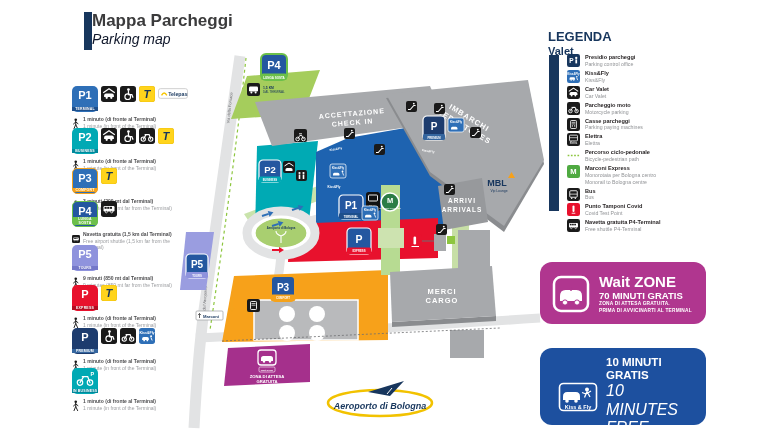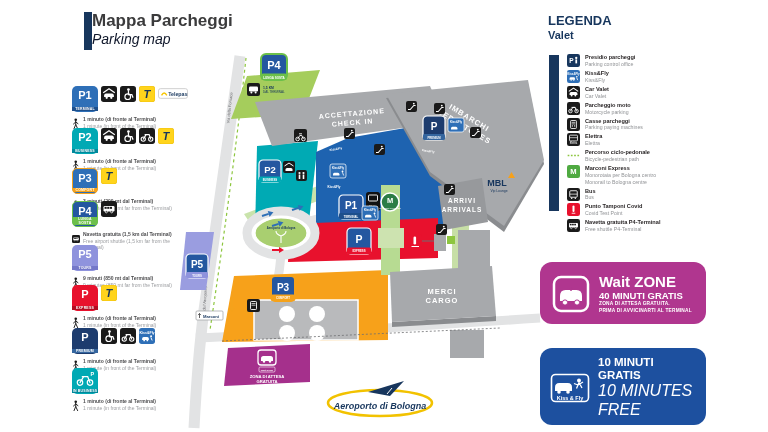--- a/index.html
+++ b/index.html
@@ -22,39 +22,39 @@
   .psign svg.motoglyph{width:20px;height:17px;margin-top:2px;}
   .eicon{width:16px;height:16px;display:inline-block;}
   .eicon svg{width:100%;height:100%;display:block;}
   .eicon.badge{width:30px;height:11px;margin-top:2px;}
   .entry-text{display:flex;gap:3px;margin-top:4px;align-items:flex-start;}
   .entry-text .ticon{width:8px;height:12px;flex:none;}
   .entry-text .ticon svg{width:100%;height:100%;}
   .t-it{font-size:5px;font-weight:bold;color:#4d4d4f;line-height:1.3;}
   .t-en{font-size:5px;color:#9b9da0;line-height:1.3;}
   
-  #legend-title{position:absolute;left:548px;top:14px;}
+  #legend-title{position:absolute;left:548px;top:30px;}
   .leg-it{font-size:13px;font-weight:bold;color:#17365d;line-height:1.15;}
   .leg-en{font-size:11px;font-weight:bold;color:#17365d;}
   #legend-bar{position:absolute;left:549px;top:55px;width:10px;height:156px;background:#17365d;}
   #legend-items{position:absolute;left:567px;top:54px;width:150px;display:flex;
                 flex-direction:column;gap:2.4px;}
   .lrow{display:flex;gap:5px;align-items:flex-start;}
   .licon{width:13px;height:13px;flex:none;}
   .licon svg{width:100%;height:100%;display:block;}
   .l-it{font-size:5.6px;font-weight:bold;color:#231f20;line-height:1.25;}
   .l-en{font-size:5.2px;color:#919396;line-height:1.25;}
   
   .card{position:absolute;left:540px;width:166px;border-radius:12px;color:#fff;box-sizing:border-box;}
   #waitzone{top:262px;height:62px;background:#b0368f;padding:10px 10px 8px 12px;display:flex;gap:9px;align-items:center;}
   #waitzone .wicon{width:38px;height:38px;flex:none;}
   .wz-title{font-size:15px;font-weight:bold;line-height:1.05;}
   .wz-l1{font-size:9.5px;font-weight:bold;line-height:1.2;}
   .wz-l2,.wz-l3{font-size:4.8px;font-weight:bold;letter-spacing:.2px;line-height:1.35;}
-  #kissfly{top:348px;height:77px;background:#1d509f;padding:8px 10px 6px 10px;}
+  #kissfly{top:348px;height:77px;background:#1d509f;padding:8px 10px 6px 18px;}
   #kissfly .topline{display:flex;gap:8px;align-items:center;}
   #kissfly .kicon{width:40px;height:30px;flex:none;}
   .kf-title{font-size:11.5px;font-weight:bold;line-height:1.15;}
   .kf-sub{font-size:16px;font-style:italic;line-height:1.15;}
   .kf-note{font-size:4.8px;font-weight:bold;letter-spacing:.2px;line-height:1.5;margin-top:5px;}
   .kf-note2{font-size:4.8px;font-weight:bold;letter-spacing:.2px;line-height:1.25;margin-top:3px;}
   
   #map{position:absolute;left:0;top:0;}
   #map text{font-family:"Liberation Sans",sans-serif;}
   .bldg-label{fill:#fff;font-weight:bold;letter-spacing:1px;}
@@ -756,21 +756,21 @@
   <div id="waitzone" class="card">
     <svg class="wicon" viewBox="0 0 38 38">
       <rect x="2" y="2" width="34" height="34" rx="7" stroke="#fff" stroke-width="2.5" fill="none"></rect>
       <path d="M8,26 v-5 q0,-6 5.5,-6 h11 q5.5,0 5.5,6 v5 z" fill="#fff"></path>
       <circle cx="13" cy="27.5" r="2.6" fill="#fff" stroke="#b0368f" stroke-width="1"></circle>
       <circle cx="25" cy="27.5" r="2.6" fill="#fff" stroke="#b0368f" stroke-width="1"></circle>
       <path d="M19,12 v4 M17,14 h4" stroke="#b0368f" stroke-width="1.4"></path>
     </svg>
     <div>
       <div class="wz-title">Wait ZONE</div>
-      <div class="wz-l1">40 MINUTI GRATIS</div>
+      <div class="wz-l1">70 MINUTI GRATIS</div>
       <div class="wz-l2">ZONA DI ATTESA GRATUITA.</div>
       <div class="wz-l3">PRIMA DI AVVICINARTI AL TERMINAL</div>
     </div>
   </div>
 
   <div id="kissfly" class="card">
     <div class="topline">
       <svg class="kicon" viewBox="0 0 40 30">
         <rect x="1.5" y="1.5" width="37" height="27" rx="4" stroke="#fff" stroke-width="1.6" fill="none"></rect>
         <path d="M5,18 v-3.5 q0,-4.5 4.2,-4.5 h8.6 q4.2,0 4.2,4.5 V18 z" fill="#fff"></path>

